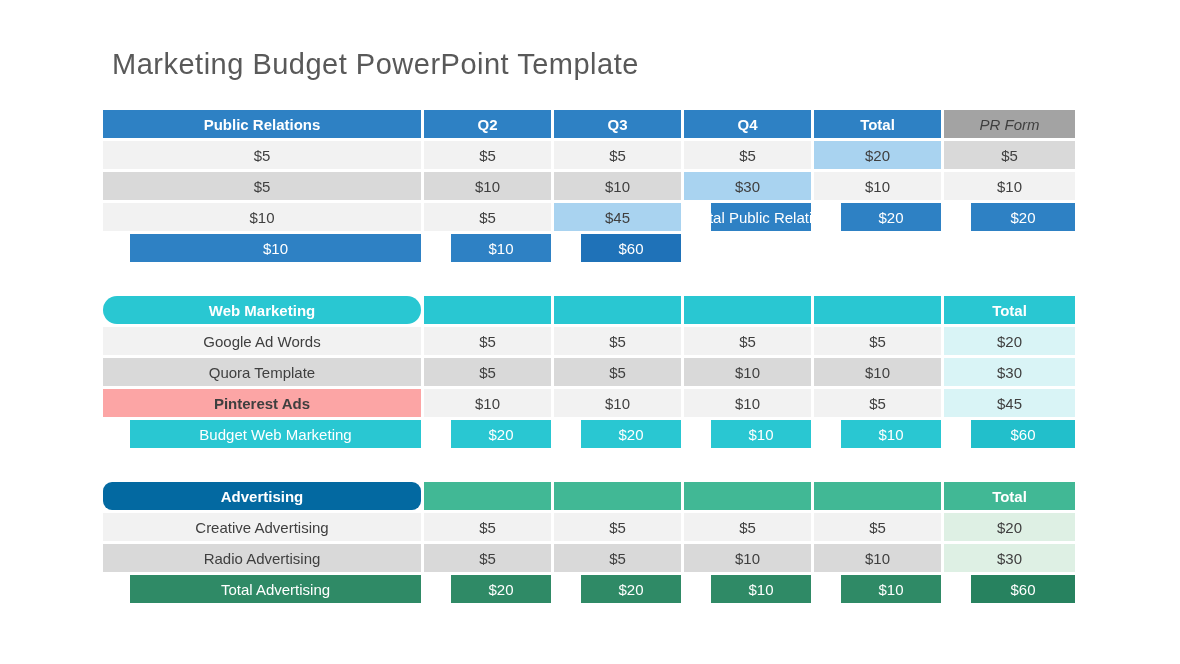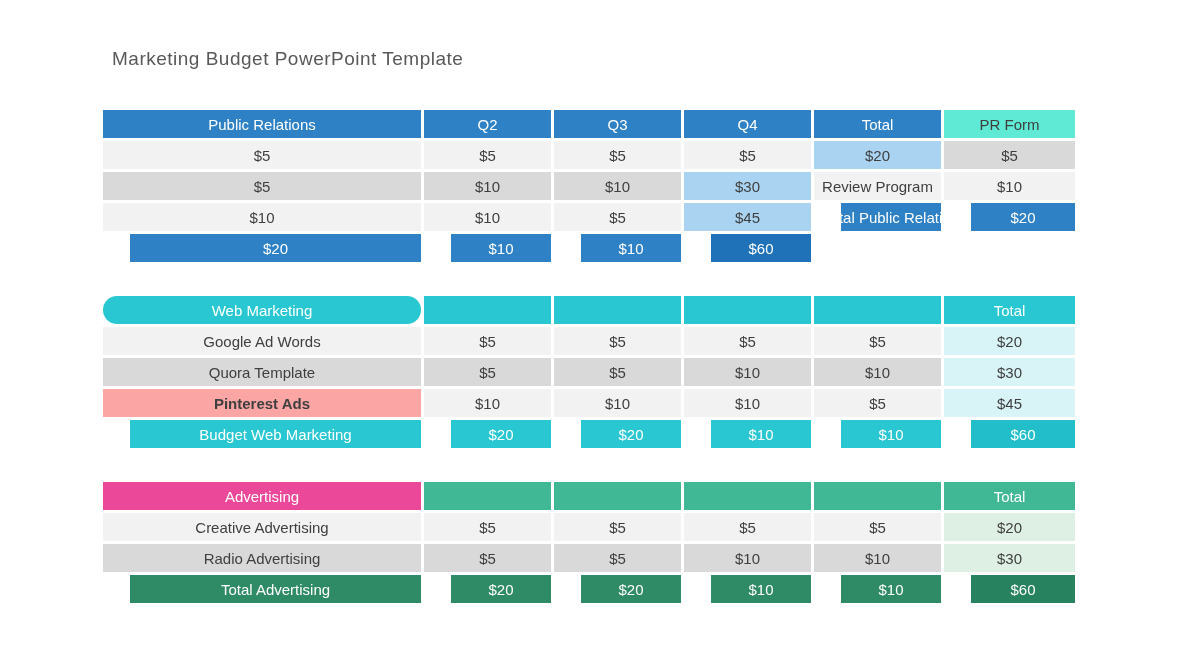--- a/index.html
+++ b/index.html
@@ -5,63 +5,62 @@
   * { margin: 0; padding: 0; box-sizing: border-box; }
   html, body { background: #ffffff; }
   body {
     width: 1180px; height: 664px;
     font-family: "Liberation Sans", "DejaVu Sans", sans-serif;
     position: relative; overflow: hidden;
   }
   .slide { position: absolute; inset: 0; background: #ffffff; }
   .slide-title {
     position: absolute; left: 112px; top: 48px;
-    font-size: 19px; font-weight: 400; color: #595959;
+    font-size: 29px; font-weight: 400; color: #595959;
     letter-spacing: 0.5px;
   }
   .budget-table {
     position: absolute; left: 103px;
     display: grid;
     grid-template-columns: 318px 127px 127px 127px 127px 131px;
     gap: 3px;
     background: transparent;
   }
   .cell {
     height: 28px;
     display: flex; align-items: center; justify-content: center;
     font-size: 15px; color: #3f3f3f;
     white-space: nowrap;
   }
-  .cell.header-cell { color: #ffffff; font-weight: 400; }
+  .cell.header-cell { color: #ffffff; font-weight: 700; }
   .cell.total-row-cell { color: #ffffff; font-weight: 400; margin-left: 27px; }
 </style>
 </head>
 <body>
 
 <div class="slide">
   <div class="slide-title">Marketing Budget PowerPoint Template</div>
 
   <div class="budget-table" style="top: 110px;">
       <div class="cell header-cell" style="background: rgb(46, 129, 196);">Public Relations</div>
       <div class="cell header-cell" style="background: rgb(46, 129, 196);">Q2</div>
       <div class="cell header-cell" style="background: rgb(46, 129, 196);">Q3</div>
       <div class="cell header-cell" style="background: rgb(46, 129, 196);">Q4</div>
       <div class="cell header-cell" style="background: rgb(46, 129, 196);">Total</div>
-      <div class="cell" style="background: #5eead4;">PR Form</div>
+      <div class="cell" style="background: #a3a3a3; font-style: italic;">PR Form</div>
       <div class="cell" style="background: rgb(242, 242, 242);">$5</div>
       <div class="cell" style="background: rgb(242, 242, 242);">$5</div>
       <div class="cell" style="background: rgb(242, 242, 242);">$5</div>
       <div class="cell" style="background: rgb(242, 242, 242);">$5</div>
       <div class="cell" style="background: rgb(169, 211, 240);">$20</div>
       <div class="cell" style="background: rgb(217, 217, 217);">$5</div>
       <div class="cell" style="background: rgb(217, 217, 217);">$5</div>
       <div class="cell" style="background: rgb(217, 217, 217);">$10</div>
       <div class="cell" style="background: rgb(217, 217, 217);">$10</div>
       <div class="cell" style="background: rgb(169, 211, 240);">$30</div>
-      <div class="cell" style="background: rgb(242, 242, 242);">Review Program</div>
       <div class="cell" style="background: rgb(242, 242, 242);">$10</div>
       <div class="cell" style="background: rgb(242, 242, 242);">$10</div>
       <div class="cell" style="background: rgb(242, 242, 242);">$10</div>
       <div class="cell" style="background: rgb(242, 242, 242);">$5</div>
       <div class="cell" style="background: rgb(169, 211, 240);">$45</div>
       <div class="cell total-row-cell" style="background: rgb(46, 129, 196);">Total Public Relation</div>
       <div class="cell total-row-cell" style="background: rgb(46, 129, 196);">$20</div>
       <div class="cell total-row-cell" style="background: rgb(46, 129, 196);">$20</div>
       <div class="cell total-row-cell" style="background: rgb(46, 129, 196);">$10</div>
       <div class="cell total-row-cell" style="background: rgb(46, 129, 196);">$10</div>
@@ -95,21 +94,21 @@
       <div class="cell" style="background: rgb(217, 244, 246);">$45</div>
       <div class="cell total-row-cell" style="background: rgb(41, 199, 210);">Budget Web Marketing</div>
       <div class="cell total-row-cell" style="background: rgb(41, 199, 210);">$20</div>
       <div class="cell total-row-cell" style="background: rgb(41, 199, 210);">$20</div>
       <div class="cell total-row-cell" style="background: rgb(41, 199, 210);">$10</div>
       <div class="cell total-row-cell" style="background: rgb(41, 199, 210);">$10</div>
       <div class="cell total-row-cell" style="background: rgb(34, 191, 203);">$60</div>
     </div>
 
   <div class="budget-table" style="top: 482px;">
-      <div class="cell header-cell" style="background: #ec4899;">Advertising</div>
+      <div class="cell header-cell" style="background: #0369a1; border-radius: 9px;">Advertising</div>
       <div class="cell header-cell" style="background: rgb(65, 184, 149);"></div>
       <div class="cell header-cell" style="background: rgb(65, 184, 149);"></div>
       <div class="cell header-cell" style="background: rgb(65, 184, 149);"></div>
       <div class="cell header-cell" style="background: rgb(65, 184, 149);"></div>
       <div class="cell header-cell" style="background: rgb(65, 184, 149);">Total</div>
       <div class="cell" style="background: rgb(242, 242, 242);">Creative Advertising</div>
       <div class="cell" style="background: rgb(242, 242, 242);">$5</div>
       <div class="cell" style="background: rgb(242, 242, 242);">$5</div>
       <div class="cell" style="background: rgb(242, 242, 242);">$5</div>
       <div class="cell" style="background: rgb(242, 242, 242);">$5</div>

